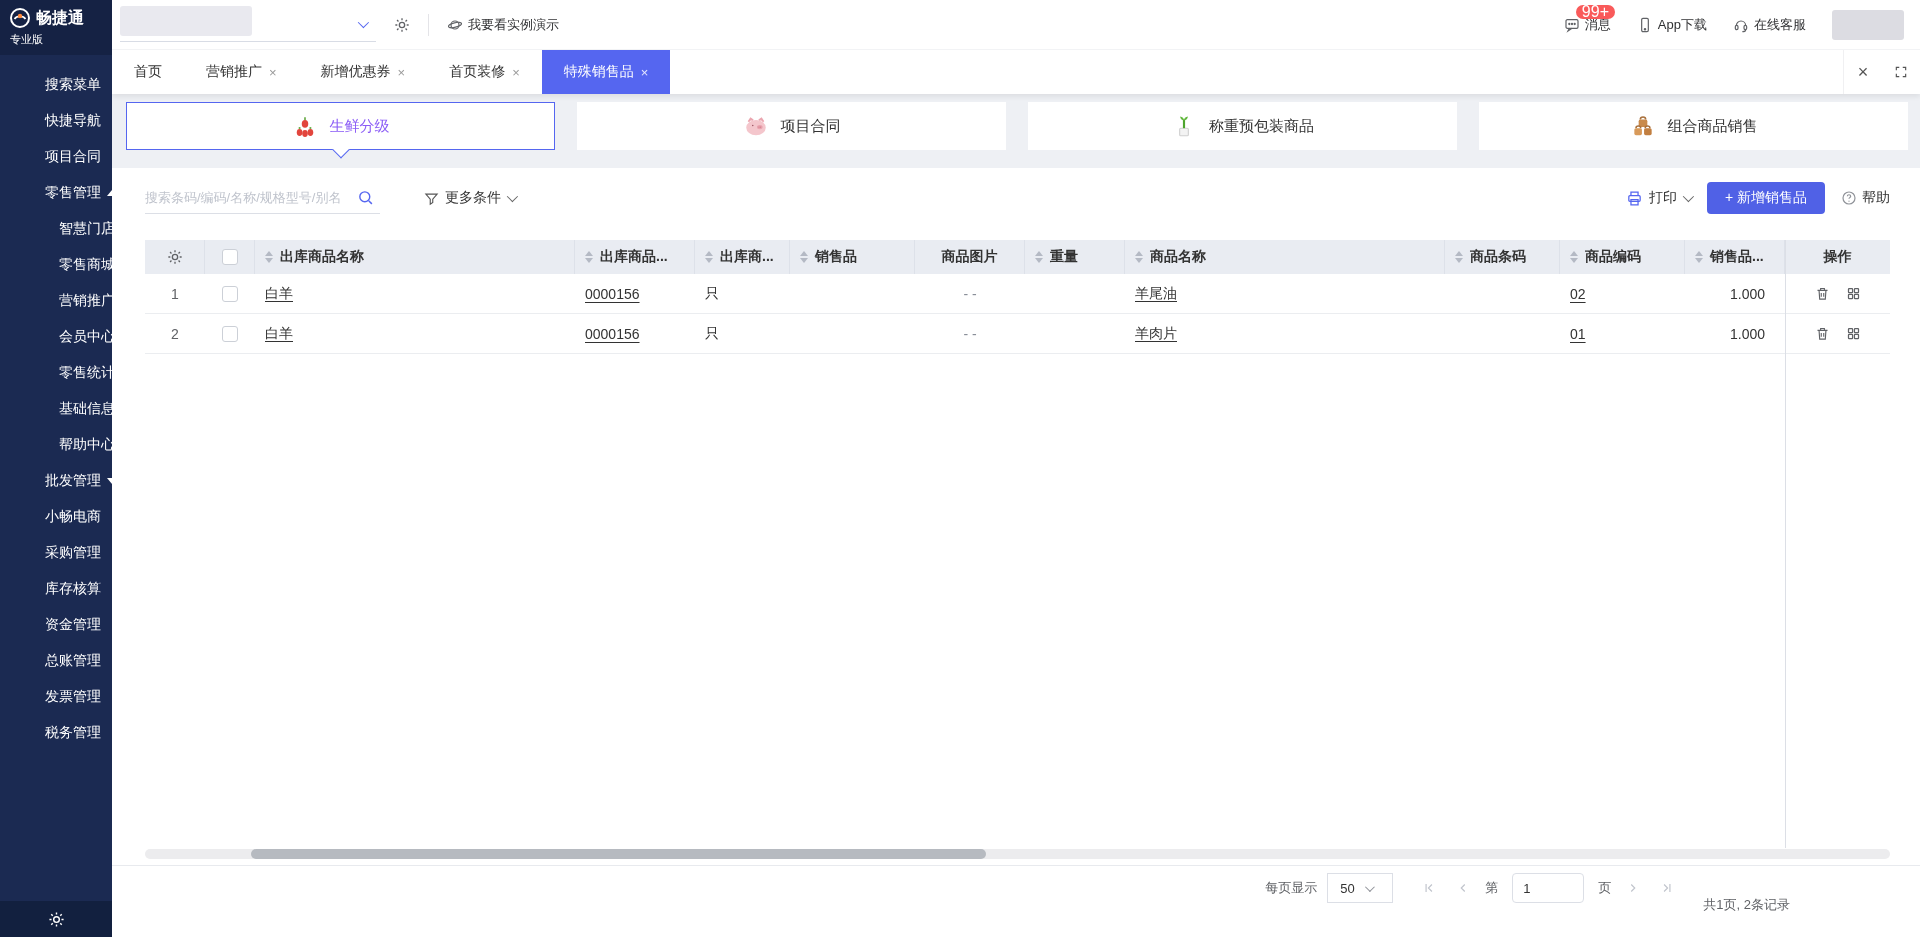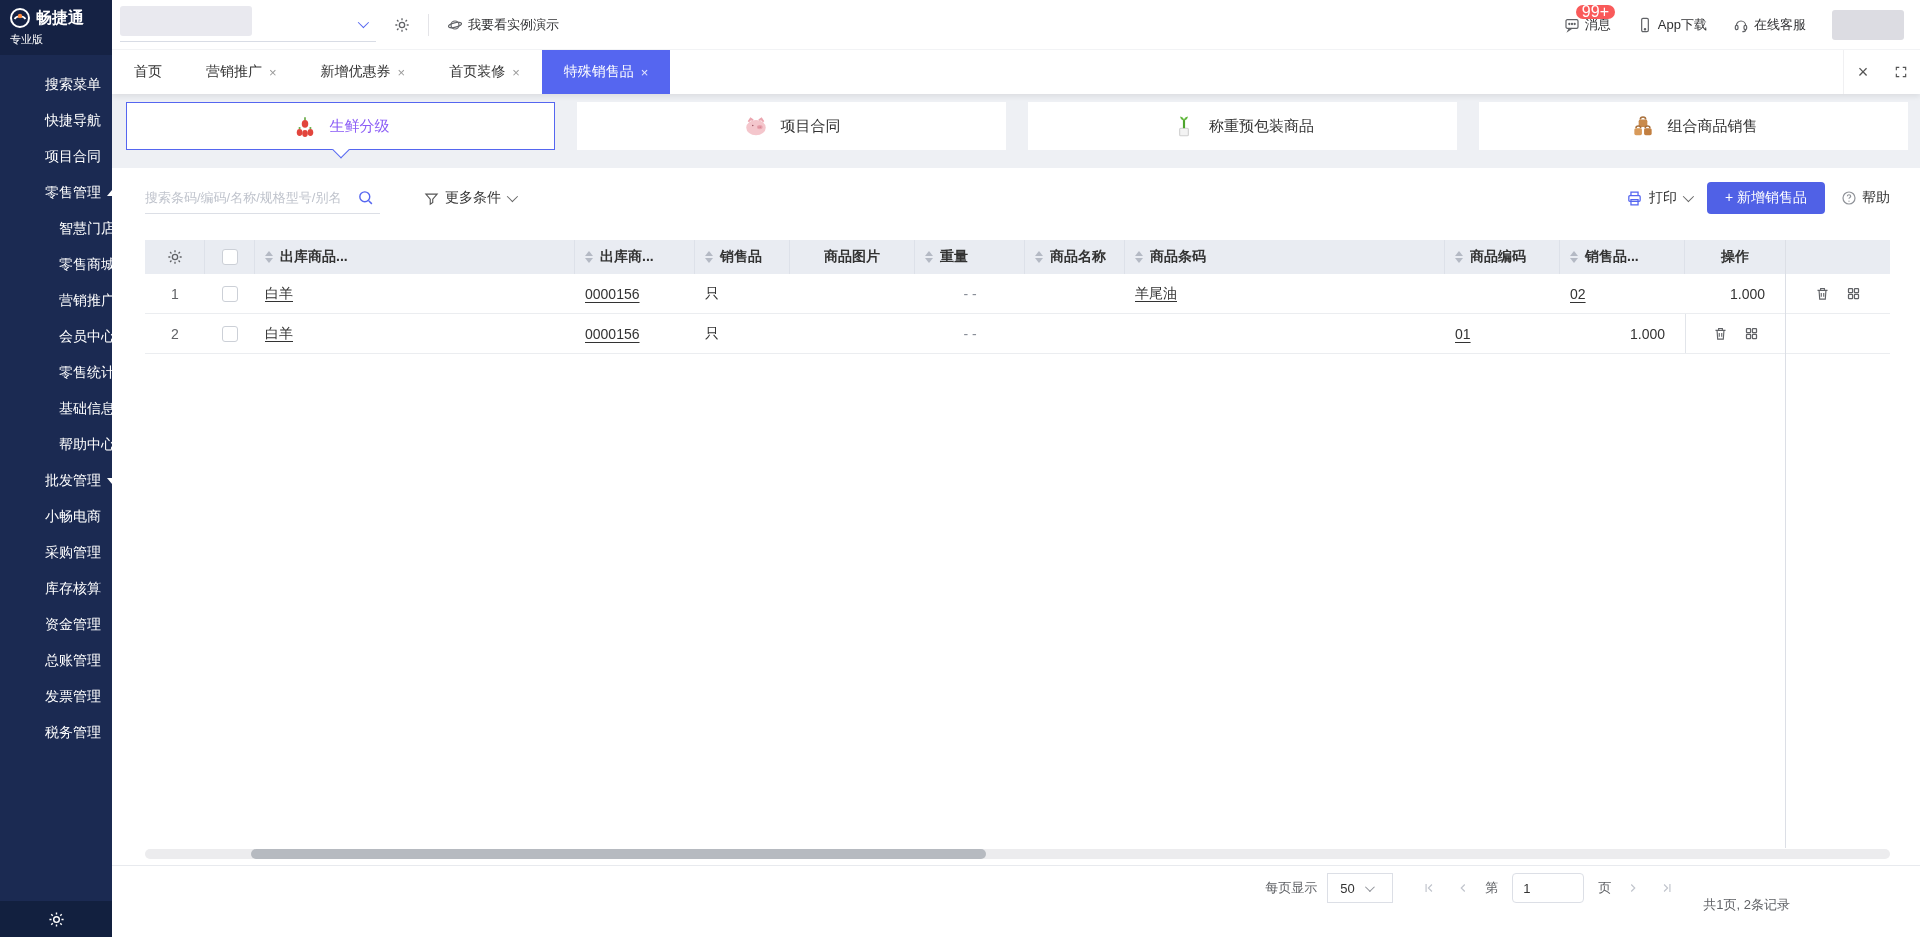--- a/index.html
+++ b/index.html
@@ -391,20 +391,27 @@
           </svg>
         </div>
         <div class="th center">
             <span class="cb"></span>
           </div>
         <div class="th">
             <span class="sort">
               <i class="s-tri s-up"></i>
               <i class="s-tri s-dn"></i>
             </span>
+            <span>出库商品名称</span>
+          </div>
+        <div class="th">
+            <span class="sort">
+              <i class="s-tri s-up"></i>
+              <i class="s-tri s-dn"></i>
+            </span>
             <span>出库商品...</span>
           </div>
         <div class="th">
             <span class="sort">
               <i class="s-tri s-up"></i>
               <i class="s-tri s-dn"></i>
             </span>
             <span>出库商...</span>
           </div>
         <div class="th">
@@ -501,20 +508,23 @@
         <div class="td">
             <span class="cell-link">白羊</span>
           </div>
         <div class="td">
             <span class="cell-link">0000156</span>
           </div>
         <div class="td">只</div>
         <div class="td"></div>
         <div class="td center muted">- -</div>
         <div class="td"></div>
+        <div class="td">
+            <span class="cell-link">羊肉片</span>
+          </div>
         <div class="td"></div>
         <div class="td">
             <span class="cell-link">01</span>
           </div>
         <div class="td right">1.000</div>
         <div class="td ops">
           <svg viewBox="0 0 24 24" fill="none" stroke="currentColor" stroke-width="1.8">
               <path d="M4 7h16M9 7V4h6v3M6.5 7l1 14h9l1-14M10 11v6M14 11v6"></path>
             </svg>
           <svg viewBox="0 0 24 24" fill="none" stroke="currentColor" stroke-width="2">

